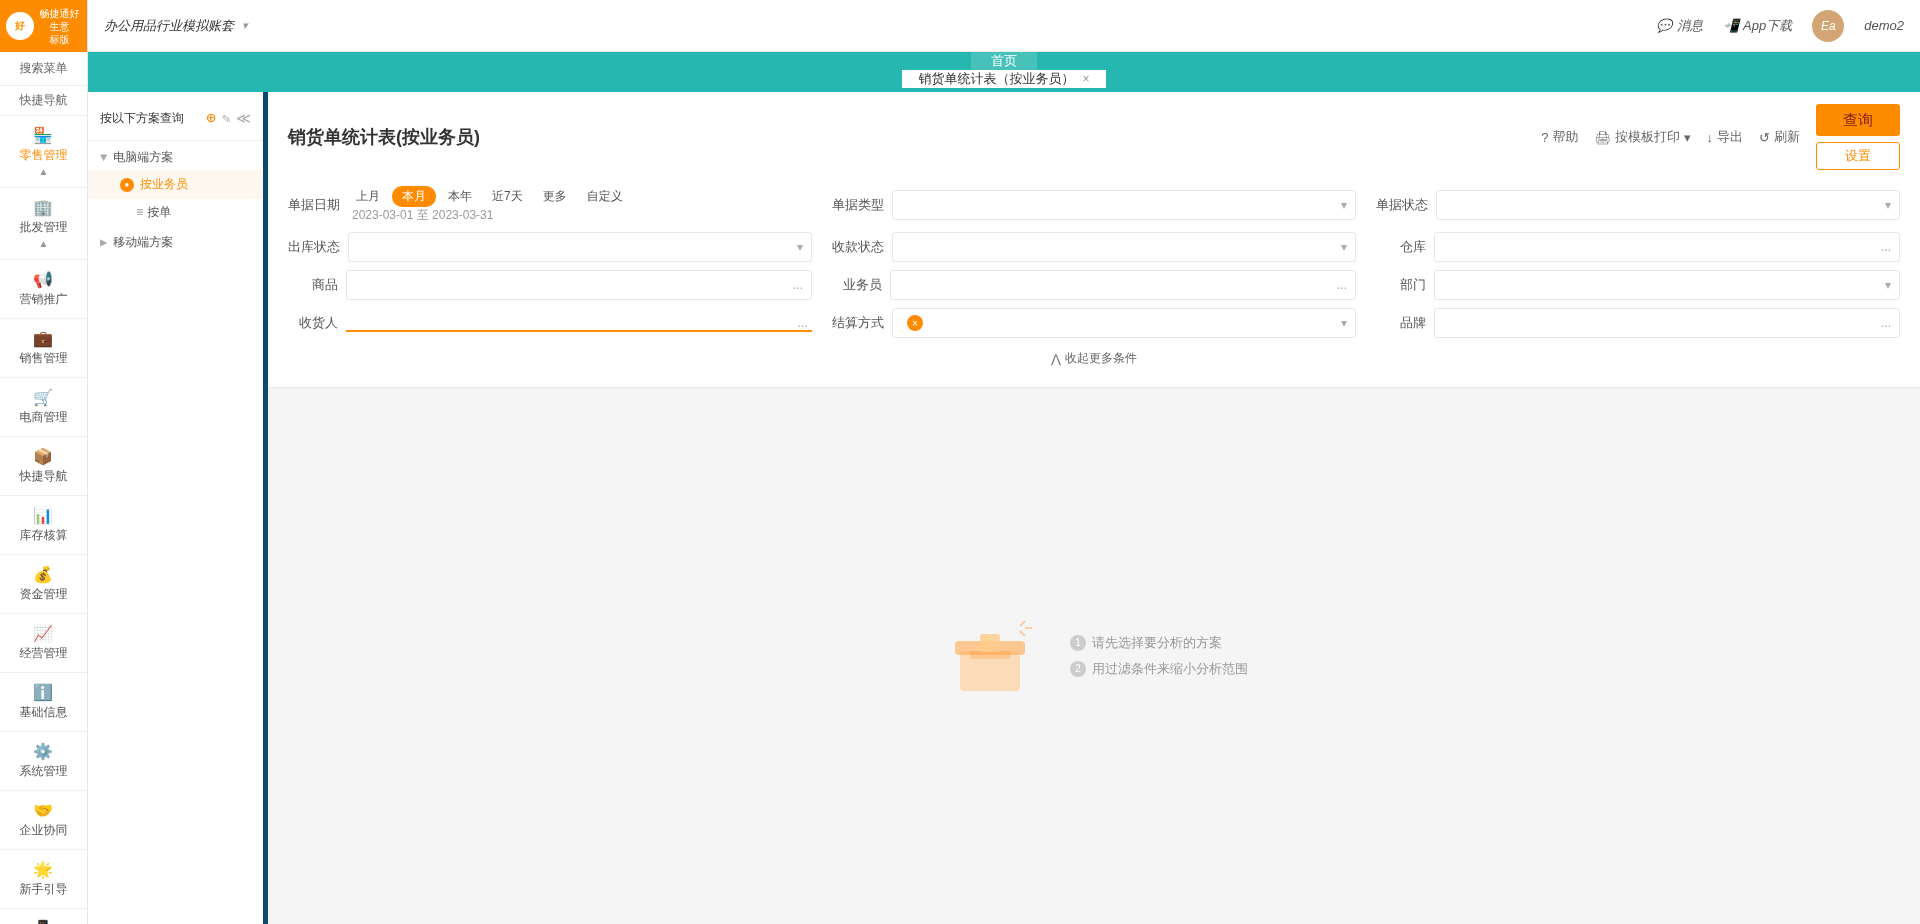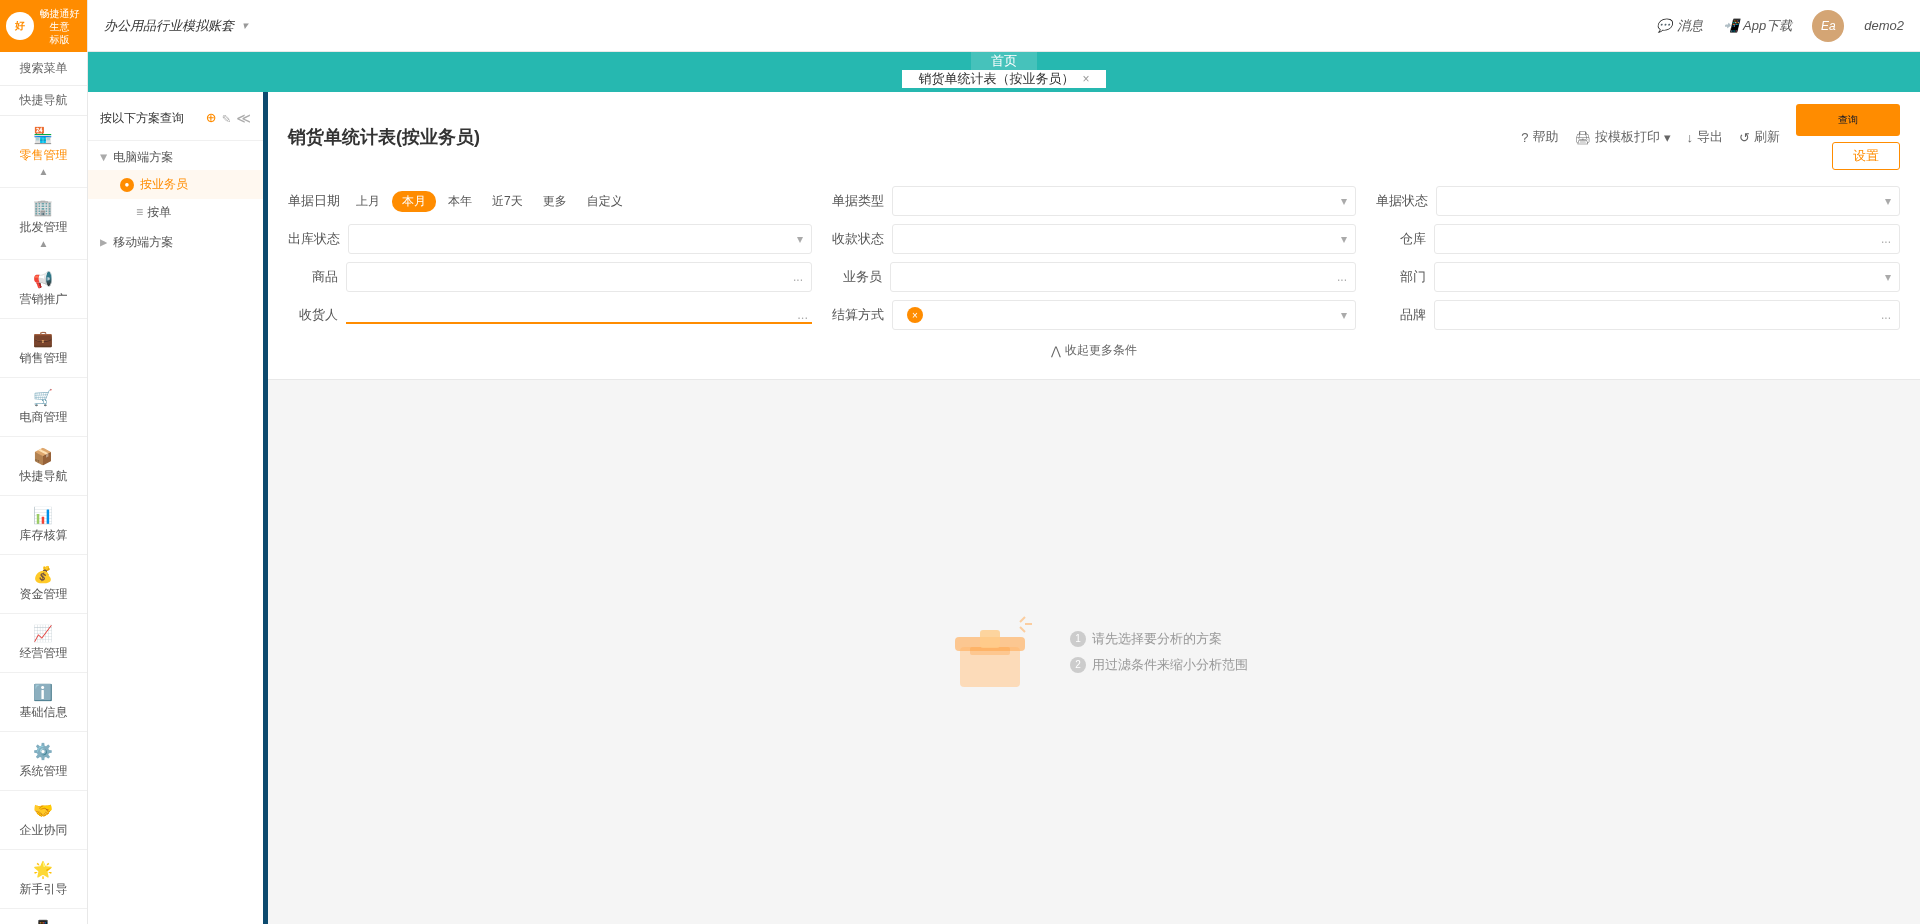--- a/index.html
+++ b/index.html
@@ -296,38 +296,37 @@
       color: #666;
     }
     .page-actions .action-item {
       display: flex;
       align-items: center;
       gap: 4px;
       cursor: pointer;
     }
     .btn-query {
       background: #ff8c00;
-      color: #0f172a;
+      color: #7f1d1d;
       border: none;
       padding: 6px 20px;
       border-radius: 3px;
-      font-size: 10px;
+      font-size: 15px;
       cursor: pointer;
       height: 32px;
     }
     .btn-settings {
       background: #fff;
       color: #ff8c00;
       border: 1px solid #ff8c00;
-      padding: 4px 20px;
+      padding: 4px 28px;
       border-radius: 3px;
       font-size: 13px;
       cursor: pointer;
       height: 28px;
-      margin-left: 36px;
     }
     .date-tabs {
       display: flex;
       align-items: flex-start;
       gap: 4px;
       font-size: 12px;
     }
     .date-tab {
       padding: 2px 8px;
       cursor: pointer;
@@ -612,20 +611,21 @@
             <span class="filter-cell-label">单据日期</span>
             <div style="flex:1;">
               <div class="date-tabs">
                 <span class="date-tab">上月</span>
                 <span class="date-tab active">本月</span>
                 <span class="date-tab">本年</span>
                 <span class="date-tab">近7天</span>
                 <span class="date-tab">更多</span>
                 <span class="date-tab">自定义</span>
               </div>
+              <div class="date-range">2023-03-01 至 2023-03-31</div>
             </div>
           </div>
 
           <div class="filter-cell">
             <span class="filter-cell-label">单据类型</span>
             <div class="filter-cell-input">
               <span></span>
               <span style="color:#aaa;">▾</span>
             </div>
           </div>

